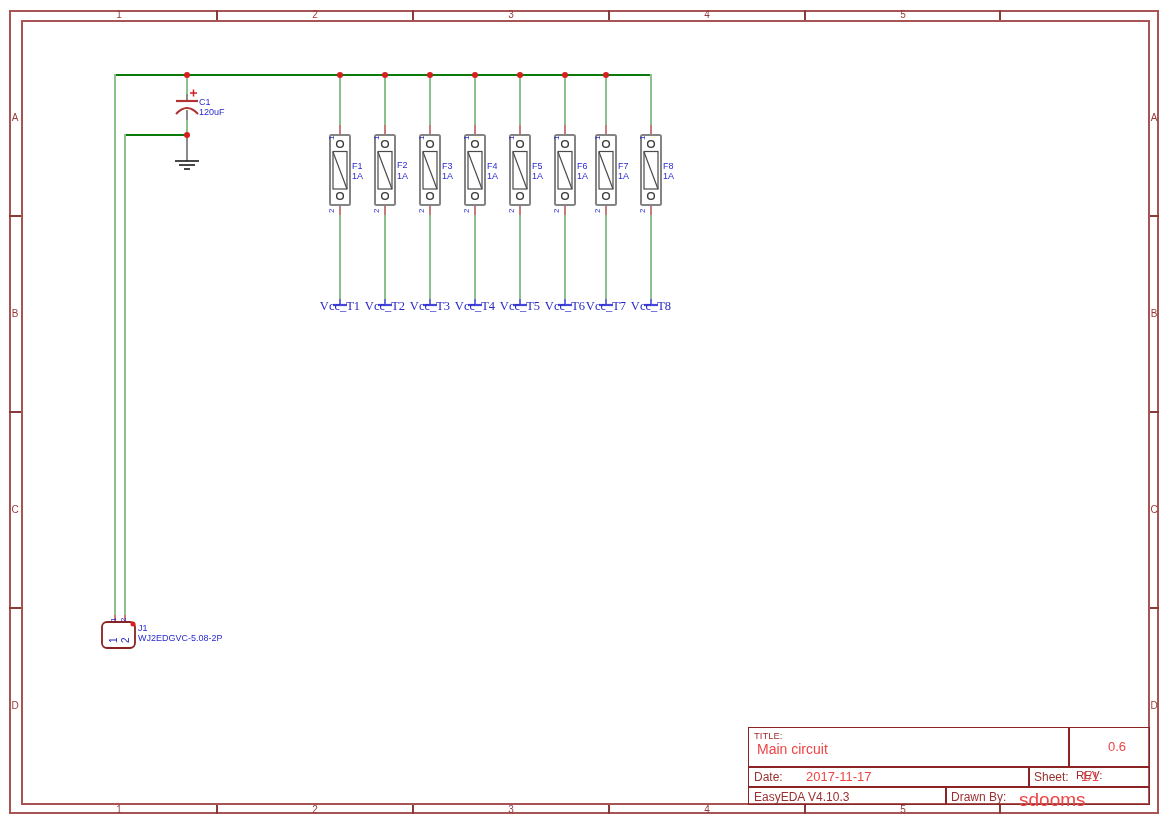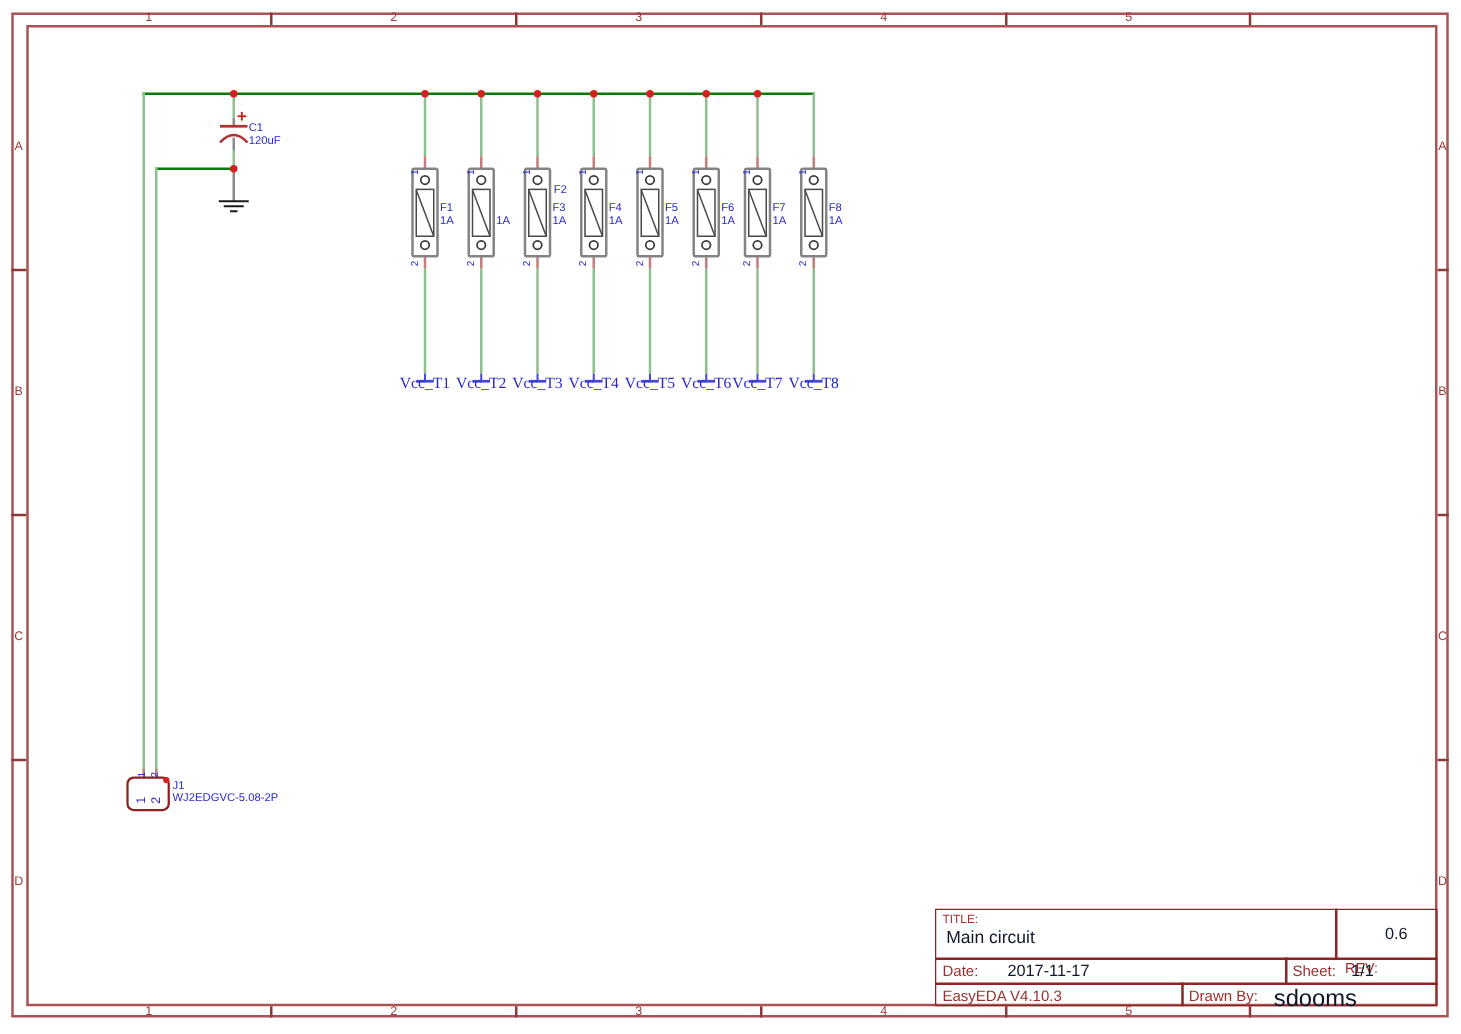--- a/index.html
+++ b/index.html
@@ -7,21 +7,21 @@
          font-family:"Liberation Sans",sans-serif;}
   
   .frame-rect{position:absolute;border:2px solid #a85454;box-sizing:border-box;}
   .tick{position:absolute;background:#8b3a3a;}
   .frame-num{position:absolute;width:40px;text-align:center;font-size:10px;color:#9a3a3a;line-height:11px;}
   .frame-letter{position:absolute;width:10px;text-align:center;font-size:10px;color:#9a3a3a;line-height:11px;}
   
   .tb{position:absolute;box-sizing:border-box;border:1.6px solid #8b2525;background:transparent;}
   .tb-line{position:absolute;background:#8b2525;}
   .tb-label{position:absolute;color:#9a3030;white-space:nowrap;}
-  .tb-value{position:absolute;color:#0f172a;white-space:nowrap;}
+  .tb-value{position:absolute;color:#ef4444;white-space:nowrap;}
   
   .clabel{position:absolute;font-size:9px;color:#2a2ace;white-space:nowrap;line-height:10px;}
   .pnum{position:absolute;font-size:8px;color:#2a2ace;line-height:8px;white-space:nowrap;
         transform:rotate(-90deg);transform-origin:top left;}
   .pnum-big{font-size:10px;line-height:10px;}
   .netlabel{position:absolute;width:60px;text-align:center;font-size:12.5px;color:#2828c8;
             font-family:"Liberation Serif",serif;white-space:nowrap;line-height:13px;}
   svg{position:absolute;left:0;top:0;}
 </style>
 </head>
@@ -140,21 +140,21 @@
   <span class="frame-letter" style="left:1149px;top:112px;">A</span>
   <span class="frame-letter" style="left:1149px;top:308px;">B</span>
   <span class="frame-letter" style="left:1149px;top:504px;">C</span>
   <span class="frame-letter" style="left:1149px;top:700px;">D</span>
 
   <span class="clabel" style="left:199px;top:97px;">C1</span>
   <span class="clabel" style="left:199px;top:107px;">120uF</span>
 
   <span class="clabel" style="left:352px;top:161px;">F1</span>
   <span class="clabel" style="left:352px;top:171px;">1A</span>
-  <span class="clabel" style="left:397px;top:146px;padding-left:46px;">F2</span>
+  <span class="clabel" style="left:397px;top:160px;">F2</span>
   <span class="clabel" style="left:397px;top:171px;">1A</span>
   <span class="clabel" style="left:442px;top:161px;">F3</span>
   <span class="clabel" style="left:442px;top:171px;">1A</span>
   <span class="clabel" style="left:487px;top:161px;">F4</span>
   <span class="clabel" style="left:487px;top:171px;">1A</span>
   <span class="clabel" style="left:532px;top:161px;">F5</span>
   <span class="clabel" style="left:532px;top:171px;">1A</span>
   <span class="clabel" style="left:577px;top:161px;">F6</span>
   <span class="clabel" style="left:577px;top:171px;">1A</span>
   <span class="clabel" style="left:618px;top:161px;">F7</span>

